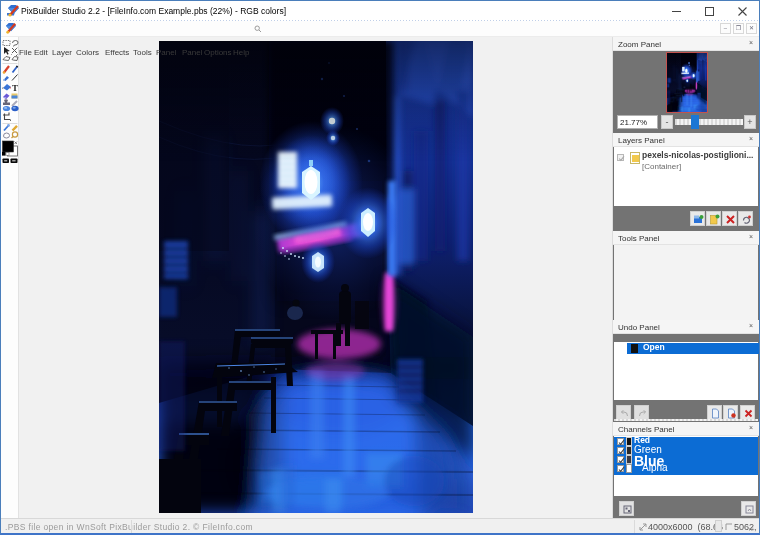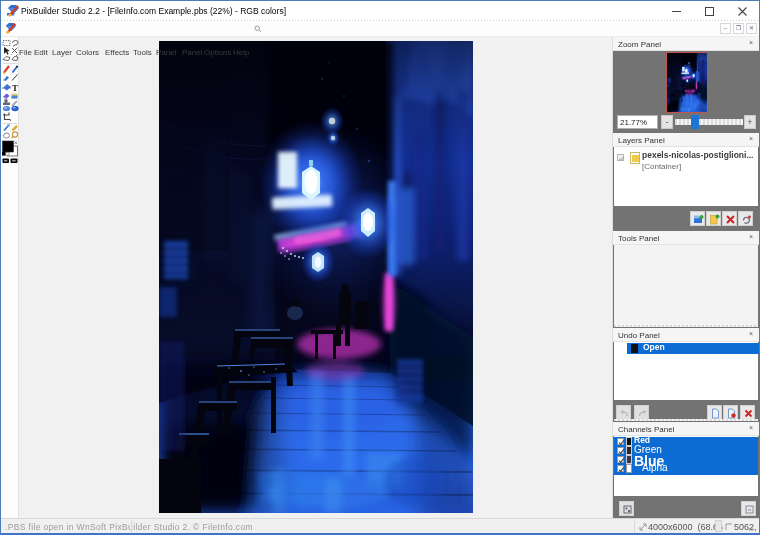--- a/index.html
+++ b/index.html
@@ -476,21 +476,21 @@
     </div>
 
   <div class="phead" style="top:194px">
       <span class="pt">Tools Panel</span>
       <span class="px">×</span>
     </div>
   <div class="abs" style="left:1px;top:208px;width:144px;height:82px;background:#f3f3f3"></div>
 
   <div class="abs" style="left:1px;top:288px;width:144px;height:2px;background:repeating-linear-gradient(to right,#d9d9d9 0 2px,#f4f4f4 2px 4px)"></div>
 
-  <div class="phead" style="top:291px">
+  <div class="phead" style="top:283px">
       <span class="pt">Undo Panel</span>
       <span class="px">×</span>
     </div>
   <div class="abs" style="left:1px;top:305px;width:144px;height:58px;background:#fff">
     <div class="abs" style="left:13px;top:1px;width:144px;height:11px;background:#0c6cd4">
       <div class="abs" style="left:4px;top:1px;width:7px;height:9px;background:#111"></div>
       <div class="abs" style="left:16px;top:-1px;font-size:8.5px;font-weight:bold;color:#fff">Open</div>
     </div>
   </div>
   <div class="pbtn" style="left:3px;top:368px;background:#e0e0e0">

